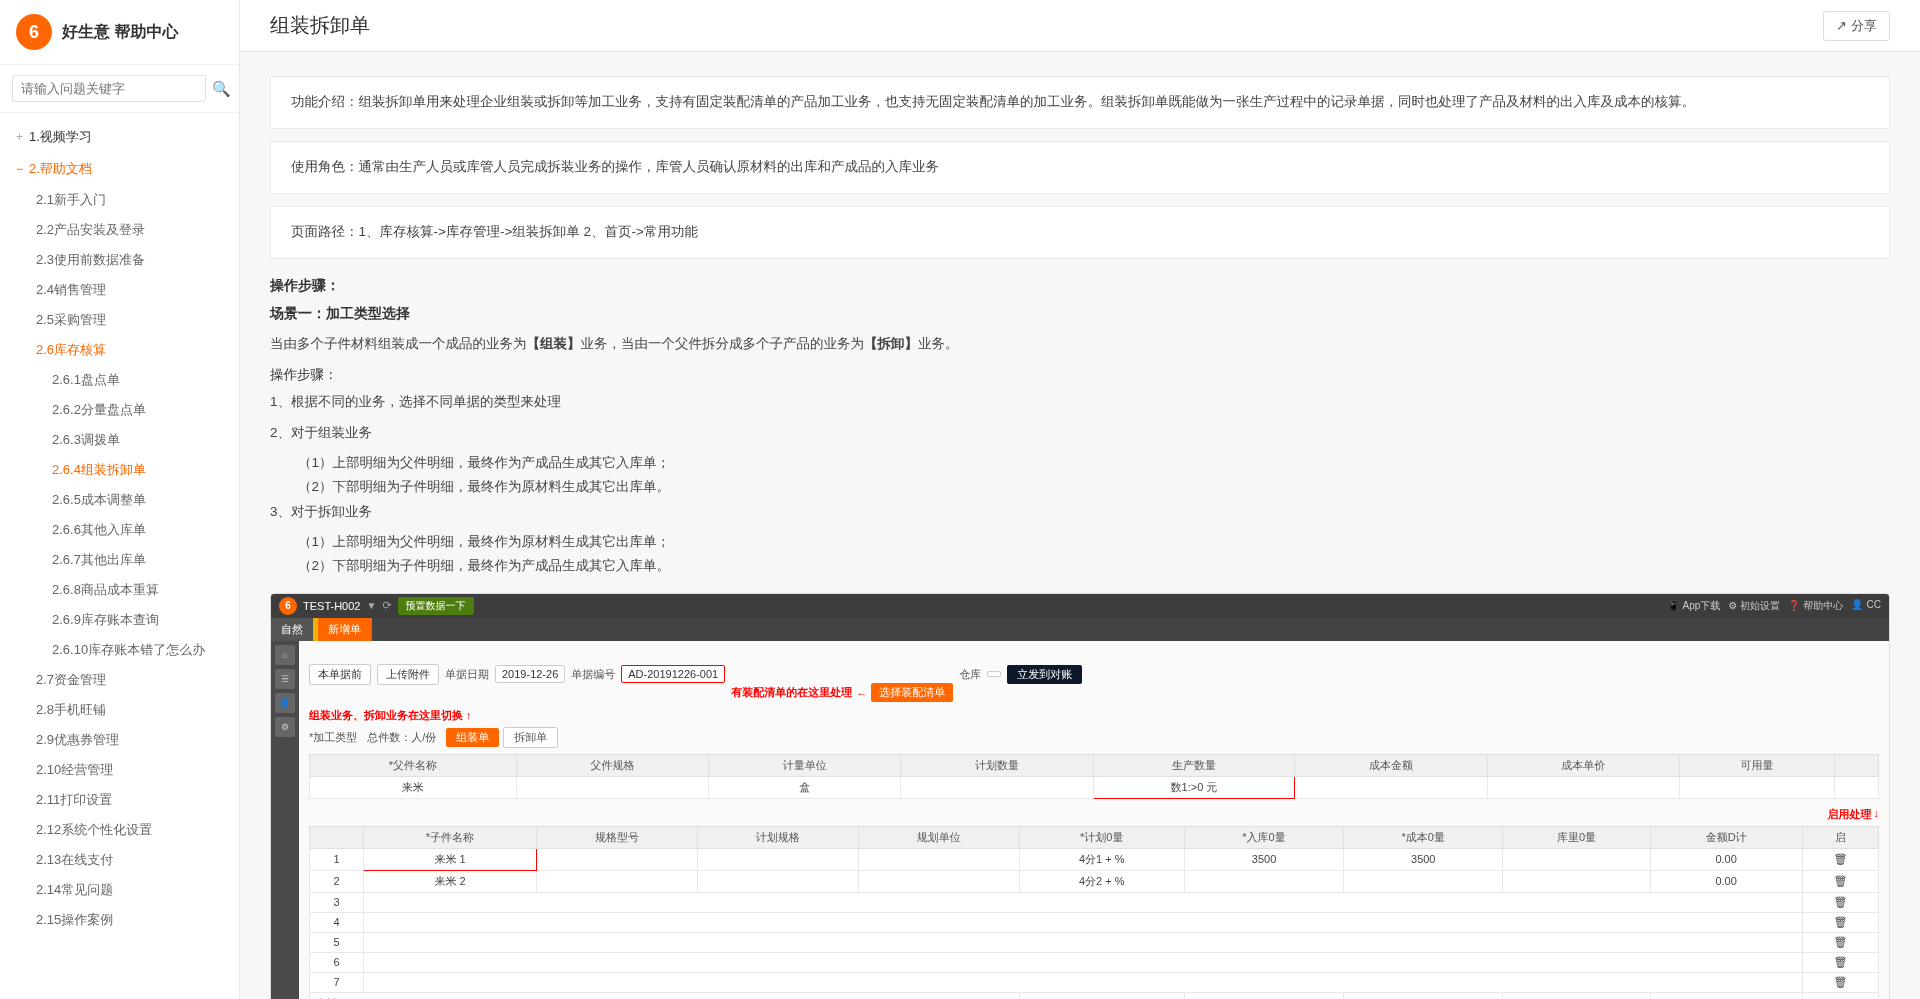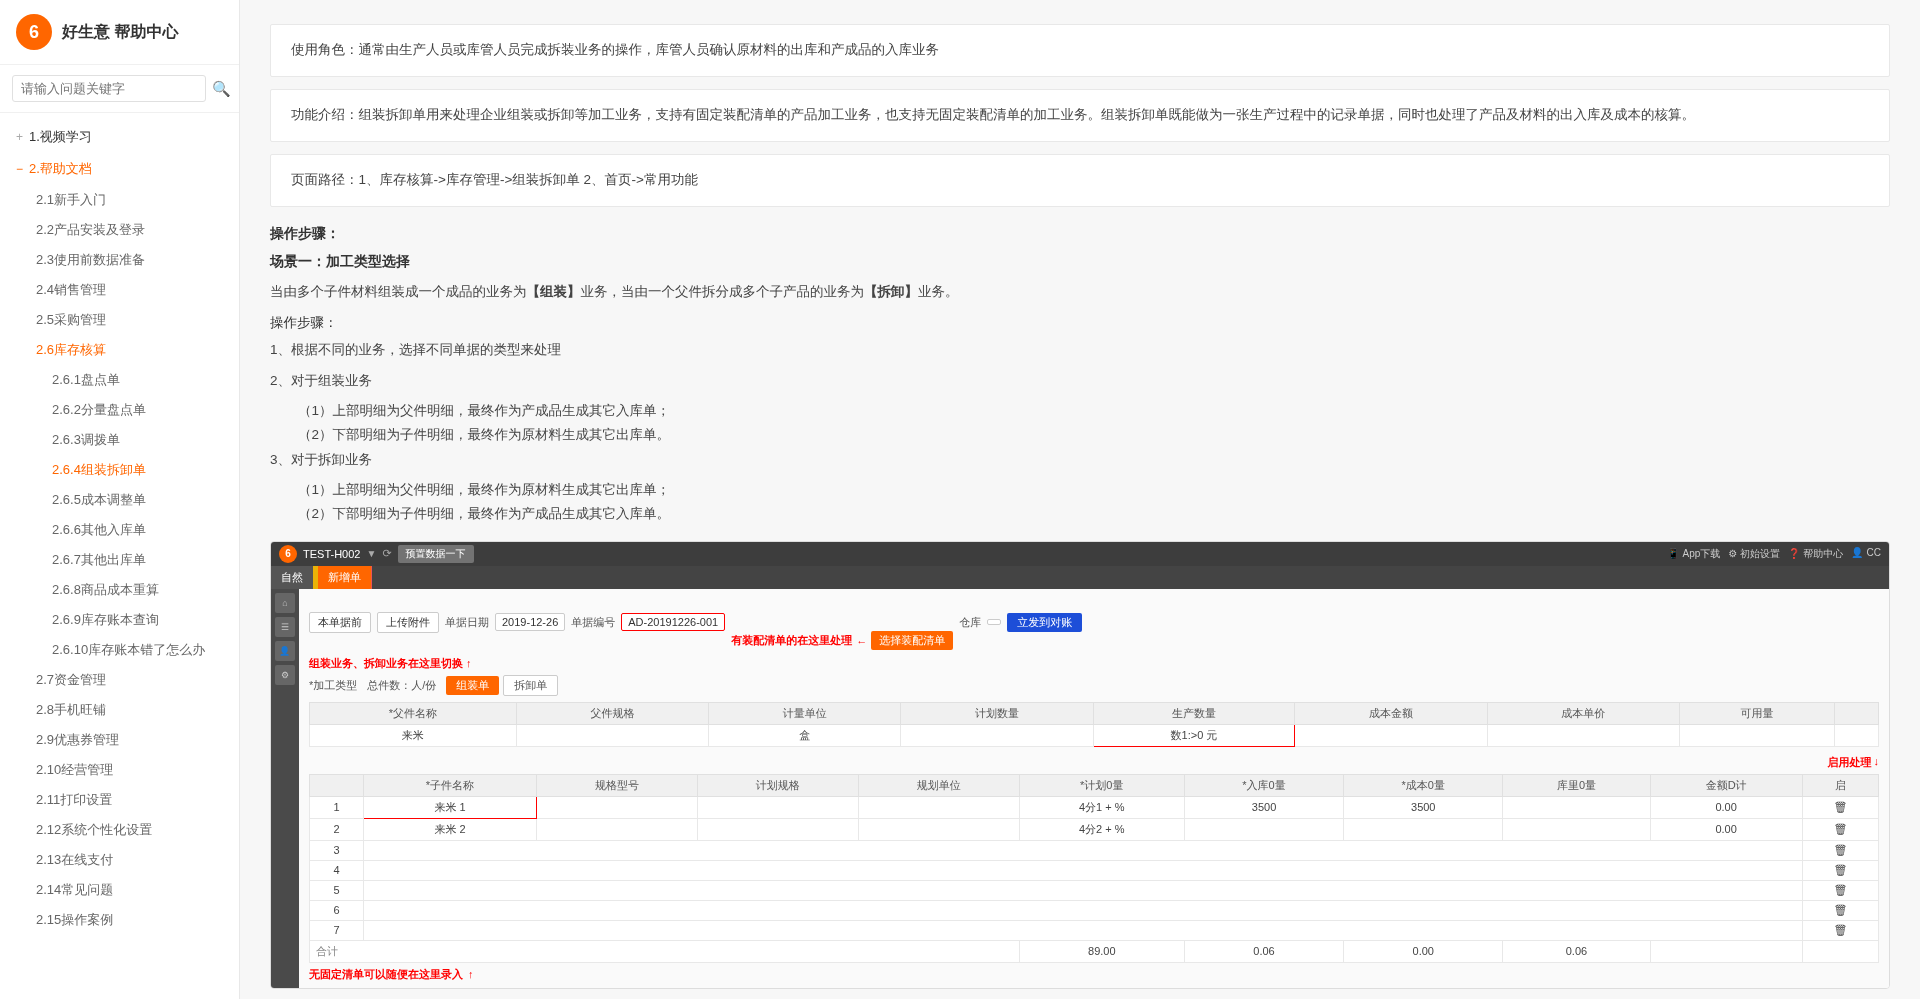--- a/index.html
+++ b/index.html
@@ -254,29 +254,36 @@
     <div class="nav-sub-item">
       <span>2.14常见问题</span>
     </div>
     <div class="nav-sub-item">
       <span>2.15操作案例</span>
     </div>
   </div>
 </div>
 
 <div id="main">
+  <div id="topbar">
+    <h1 class="page-title">组装拆卸单</h1>
+    <button class="share-btn">
+      <span>↗</span>
+      <span>分享</span>
+    </button>
+  </div>
 
   <div id="content">
+
+    <div class="info-block">
+      <span>功能介绍：组装拆卸单用来处理企业组装或拆卸等加工业务，支持有固定装配清单的产品加工业务，也支持无固定装配清单的加工业务。组装拆卸单既能做为一张生产过程中的记录单据，同时也处理了产品及材料的出入库及成本的核算。</span>
+    </div>
 
     <div class="info-block">
       <span>使用角色：通常由生产人员或库管人员完成拆装业务的操作，库管人员确认原材料的出库和产成品的入库业务</span>
-    </div>
-
-    <div class="info-block">
-      <span>功能介绍：组装拆卸单用来处理企业组装或拆卸等加工业务，支持有固定装配清单的产品加工业务，也支持无固定装配清单的加工业务。组装拆卸单既能做为一张生产过程中的记录单据，同时也处理了产品及材料的出入库及成本的核算。</span>
     </div>
 
     <div class="info-block">
       <span>页面路径：1、库存核算-&gt;库存管理-&gt;组装拆卸单 2、首页-&gt;常用功能</span>
     </div>
 
     <div>
       <div class="section-title">操作步骤：</div>
 
       <div class="scene-title">场景一：加工类型选择</div>
@@ -296,21 +303,21 @@
       </div>
 
       <div class="screenshot-mockup" style="margin-top:14px;">
 
         <div class="mock-app-header">
           <div class="mock-app-header-left">
             <div class="mock-logo-sm">6</div>
             <span>TEST-H002</span>
             <span style="font-size:10px;color:#aaa;">▼</span>
             <span style="color:#aaa;">⟳</span>
-            <span style="background:#737373;color:#fff;padding:2px 8px;border-radius:2px;font-size:10px;">预置数据一下</span>
+            <span style="background:#4d7c0f;color:#fff;padding:2px 8px;border-radius:2px;font-size:10px;">预置数据一下</span>
           </div>
           <div class="mock-app-header-right">
             <span>📱 App下载</span>
             <span>⚙ 初始设置</span>
             <span>❓ 帮助中心</span>
             <span>👤 CC</span>
           </div>
         </div>
 
         <div style="background:#444;display:flex;align-items:center;">
@@ -338,21 +345,21 @@
               <span style="font-size:11px;color:#555;">单据编号</span>
               <span style="background:#fff;border:1px solid #f00;padding:2px 6px;font-size:11px;border-radius:2px;">AD-20191226-001</span>
 
               <div style="position:relative;display:inline-flex;align-items:center;margin-top:36px;">
                 <span style="color:#f00;font-size:11px;font-weight:bold;white-space:nowrap;">有装配清单的在这里处理</span>
                 <span style="color:#f00;font-size:11px;margin-left:4px;">←</span>
                 <span style="background:#f60;color:#fff;padding:2px 8px;font-size:11px;border-radius:2px;cursor:pointer;margin-left:4px;">选择装配清单</span>
               </div>
               <span style="font-size:11px;color:#555;">仓库</span>
               <span style="background:#fff;border:1px solid #ccc;padding:2px 6px;font-size:11px;border-radius:2px;"></span>
-              <span style="background:#1d4ed8;color:#fff;padding:2px 10px;font-size:11px;border-radius:2px;cursor:pointer;">立发到对账</span>
+              <span style="background:#0f172a;color:#fff;padding:2px 10px;font-size:11px;border-radius:2px;cursor:pointer;">立发到对账</span>
             </div>
 
             <div style="margin-bottom:4px;">
               <span style="color:#f00;font-size:11px;font-weight:bold;">组装业务、拆卸业务在这里切换</span>
               <span style="color:#f00;font-size:11px;"> ↑</span>
             </div>
 
             <div style="display:flex;align-items:center;gap:10px;margin-bottom:6px;font-size:11px;color:#555;">
               <span>*加工类型</span>
               <span>总件数：人/份</span>

